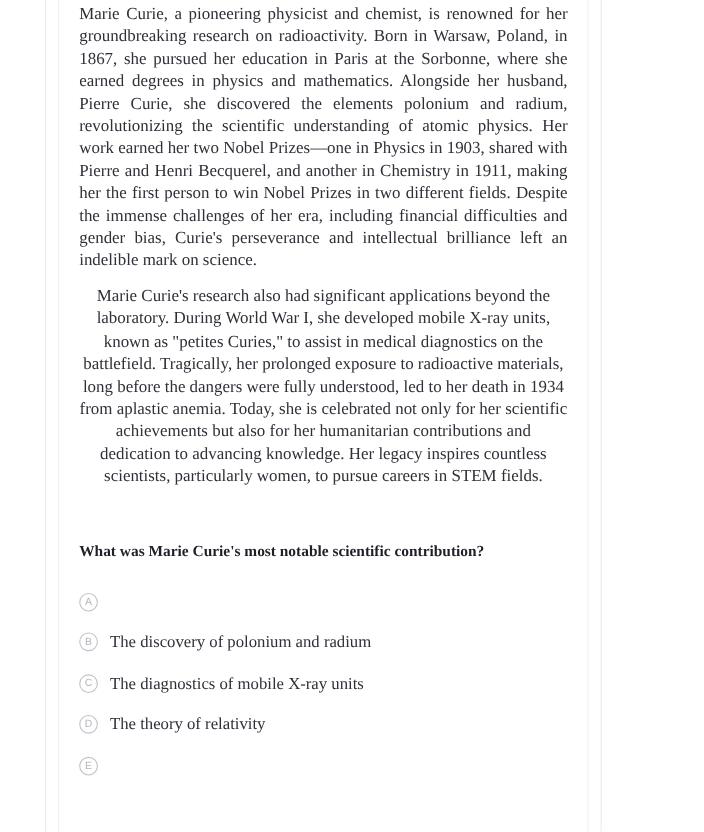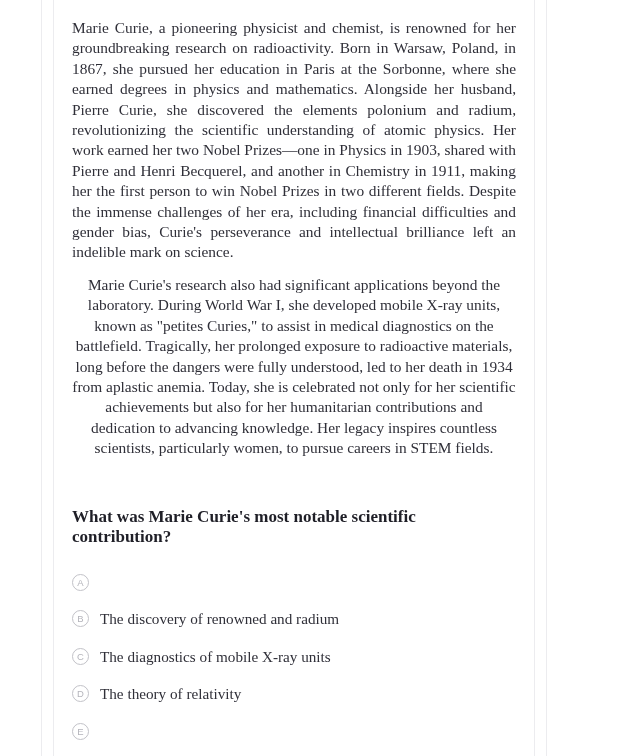--- a/index.html
+++ b/index.html
@@ -47,30 +47,30 @@
   }
 
   .passage {
     color: #2f2f38;
     font-size: 15.4px;
     line-height: 20.4px;
     margin: 0;
   }
   .passage.p-first {
     text-align: justify;
-    padding-top: 18px;
+    padding-top: 3px;
   }
   .passage.p-second {
     text-align: center;
     padding-top: 12px;
   }
 
   .question {
     color: #1f1f27;
-    font-size: 17px;
+    font-size: 14px;
     line-height: 20px;
     font-weight: bold;
     margin: 0;
     padding-top: 48px;
   }
 
   .options {
     list-style: none;
     margin: 0;
     padding: 26px 0 0 0;
@@ -121,21 +121,21 @@
     <h2 class="question">What was Marie Curie's most notable scientific contribution?</h2>
 
     <ul class="options">
 
       <li class="option">
         <span class="option-badge">A</span>
       </li>
 
       <li class="option">
         <span class="option-badge">B</span>
-        <span class="option-label">The discovery of renowned and radium</span>
+        <span class="option-label">The discovery of polonium and radium</span>
       </li>
 
       <li class="option">
         <span class="option-badge">C</span>
         <span class="option-label">The diagnostics of mobile X-ray units</span>
       </li>
 
       <li class="option">
         <span class="option-badge">D</span>
         <span class="option-label">The theory of relativity</span>

